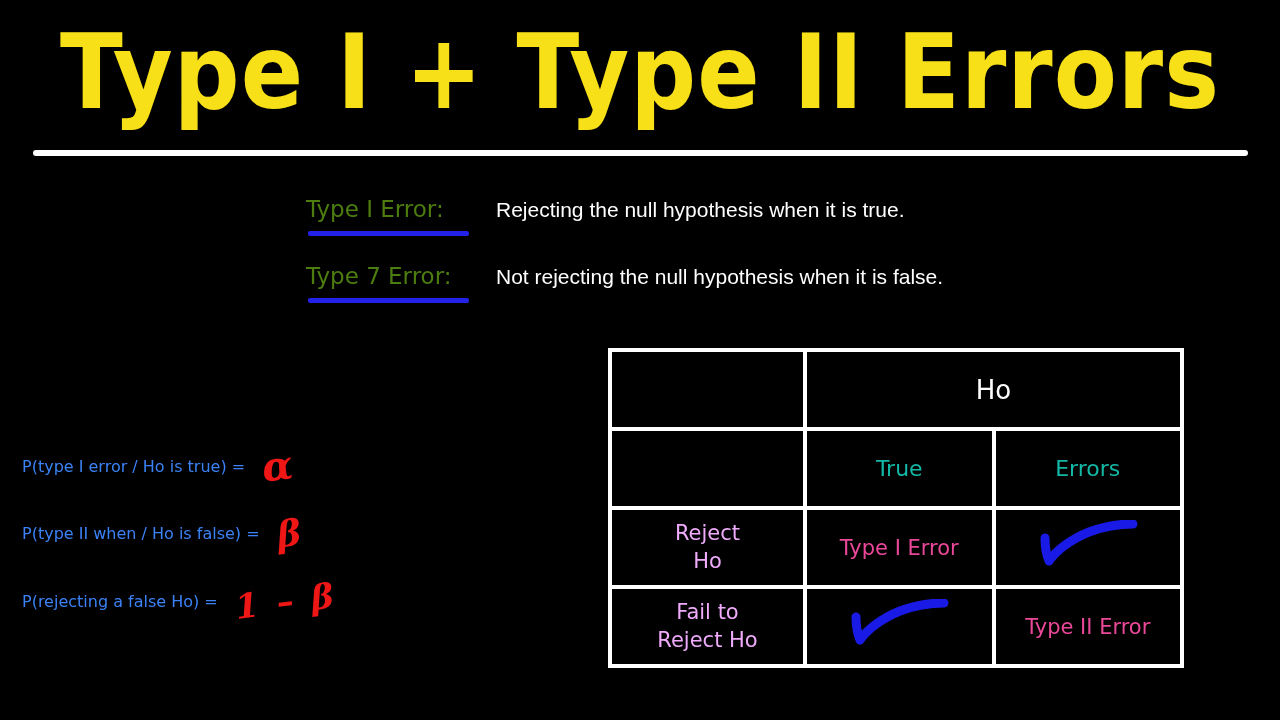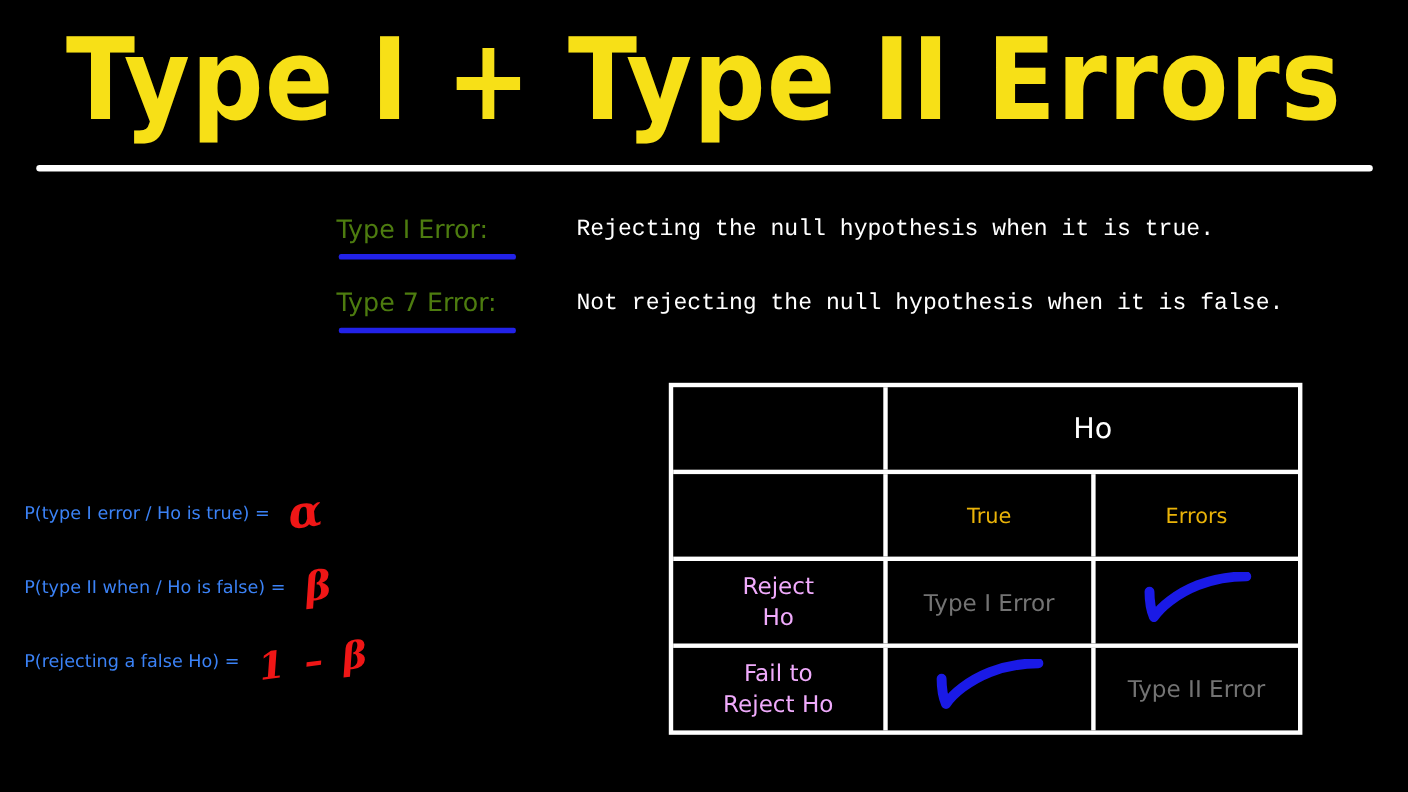--- a/index.html
+++ b/index.html
@@ -74,22 +74,21 @@
     background: #2222e8;
     border-radius: 2px;
   }
   .def-text {
     position: absolute;
     left: 190px;
     top: 2px;
     font-size: 21px;
     color: #ffffff;
     white-space: nowrap;
-    font-family: Liberation Mono, monospace;
-    margin-left: 28px;
+    font-family: Liberation Sans, sans-serif;
   }
 
   
   .formulas {
     position: absolute;
     left: 22px;
     top: 448px;
     width: 560px;
   }
   .formula-row {
@@ -161,27 +160,27 @@
     line-height: 1.3;
     font-family: "DejaVu Sans", sans-serif;
     white-space: pre-line;
   }
   .cell-head {
     font-size: 26px;
     color: #ffffff;
     font-family: "DejaVu Sans", sans-serif;
   }
   .cell-state {
-    font-size: 19px;
-    color: #eab308;
+    font-size: 22px;
+    color: #14b8a6;
     font-family: "DejaVu Sans", sans-serif;
   }
   .cell-error {
     font-size: 21px;
-    color: #737373;
+    color: #ec4899;
     font-family: "DejaVu Sans", sans-serif;
   }
 
   .checkmark {
     width: 110px;
     height: 56px;
     display: block;
   }
 </style>
 </head>

